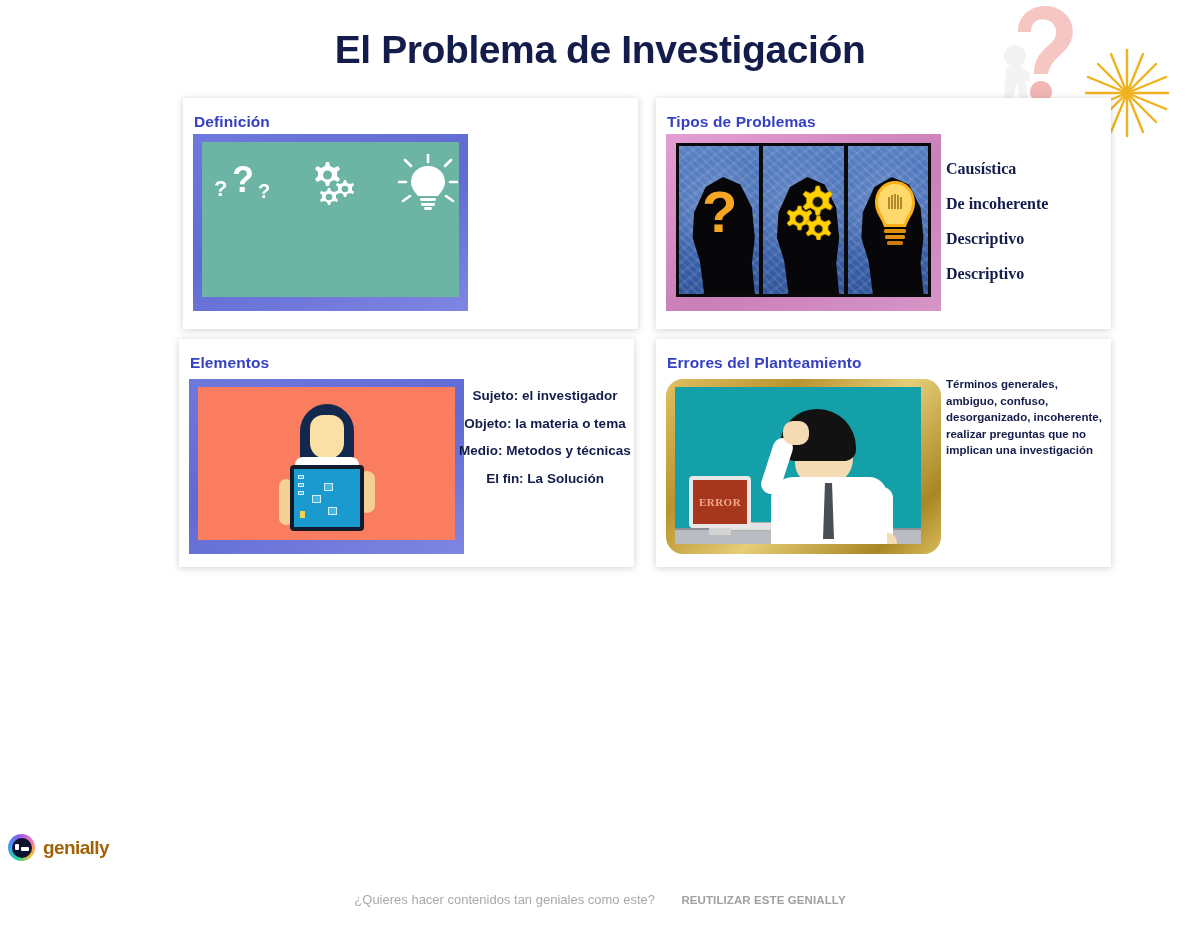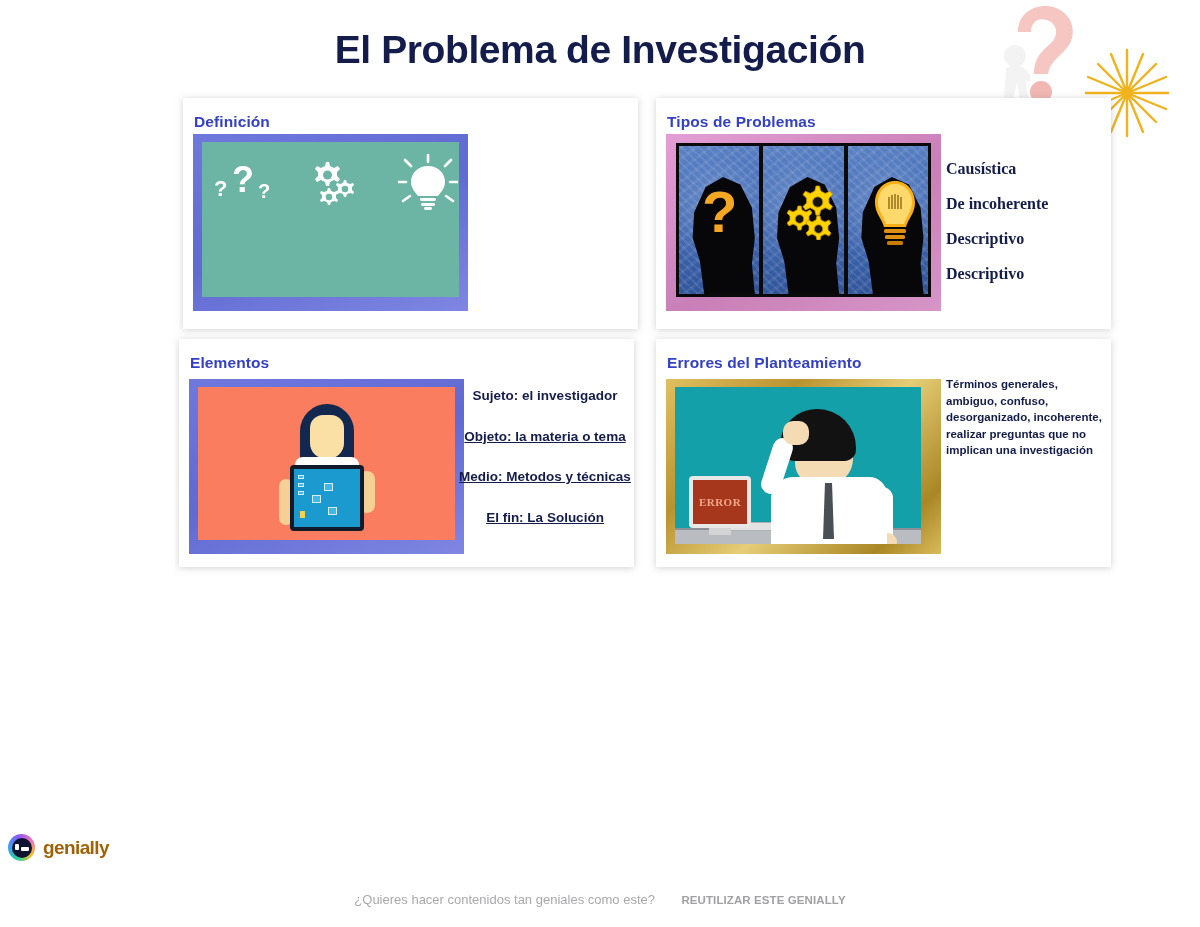--- a/index.html
+++ b/index.html
@@ -94,21 +94,21 @@
   #c2-text {
     left: 290px; top: 53px; width: 160px;
     font-size: 16px; line-height: 35px; text-align: left; font-family: Liberation Serif, serif;
   }
 
   
   #c3-text {
     left: 280px; top: 48px; width: 172px;
     font-size: 13.5px; line-height: 18.5px; text-align: center;
   }
-  #c3-text p + p { margin-top: 22px; text-decoration: underline; }
+  #c3-text p + p { margin-top: 9px; }
 
   
   #c4-text {
     left: 290px; top: 37px; width: 160px;
     font-size: 11.5px; line-height: 16.6px; text-align: left;
   }
 
   
   .frame-blue {
     width: 100%; height: 100%;
@@ -147,20 +147,21 @@
   .woman .screen { width:100%; height:100%; background:#1b9ad0; position:relative; }
   .woman .screen span { position:absolute; border:1.5px solid #d6eefb; background:#3fb7e8; }
   .woman .armL { position:absolute; left:50%; margin-left:-48px; top:92px; width:14px; height:46px; background:#f5cf96; border-radius:7px; }
   .woman .armR { position:absolute; left:50%; margin-left:32px; top:84px; width:16px; height:42px; background:#f5cf96; border-radius:8px; }
 
   
   .frame-gold {
     width:100%; height:100%;
     background: linear-gradient(135deg,#e0c060 0%,#b9932f 30%,#e6cd77 55%,#a98724 85%,#d9bb5c 100%);
     padding: 8px 20px 10px 9px;
+    border-radius: 17px;
   }
   .teal2-inner { width:100%; height:100%; background:#13a0a8; position:relative; overflow:hidden; }
   .desk { position:absolute; left:0; bottom:0; width:100%; height:16px; background:#b9bdc2; border-top:2px solid #8b9097; }
   .monitor { position:absolute; left:14px; bottom:16px; width:62px; height:52px; background:#e8e8e8; border-radius:4px; padding:4px; }
   .monitor .scr { width:100%; height:100%; background:#a6361c; display:flex; align-items:center; justify-content:center;
     color:#f2a98b; font-size:11px; font-weight:bold; letter-spacing:0.5px; font-family:"Liberation Serif", serif; }
   .monitor:after { content:""; position:absolute; left:50%; bottom:-7px; transform:translateX(-50%); width:22px; height:7px; background:#d4d4d4; }
   .keyboard { position:absolute; left:48px; bottom:13px; width:96px; height:9px; background:#e2e2e2; border:1px solid #b0b0b0; border-radius:2px; }
   .sadman .hair { position:absolute; left:105px; top:22px; width:76px; height:52px; background:#121212; border-radius:38px 40px 12px 16px; }
   .sadman .face { position:absolute; left:120px; top:40px; width:58px; height:58px; background:#f4dbb4; border-radius:14px 18px 26px 22px; }

